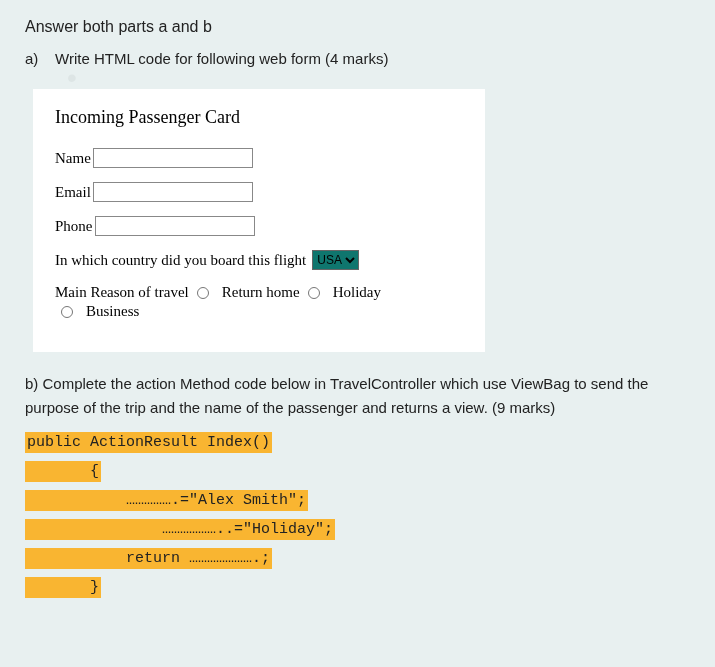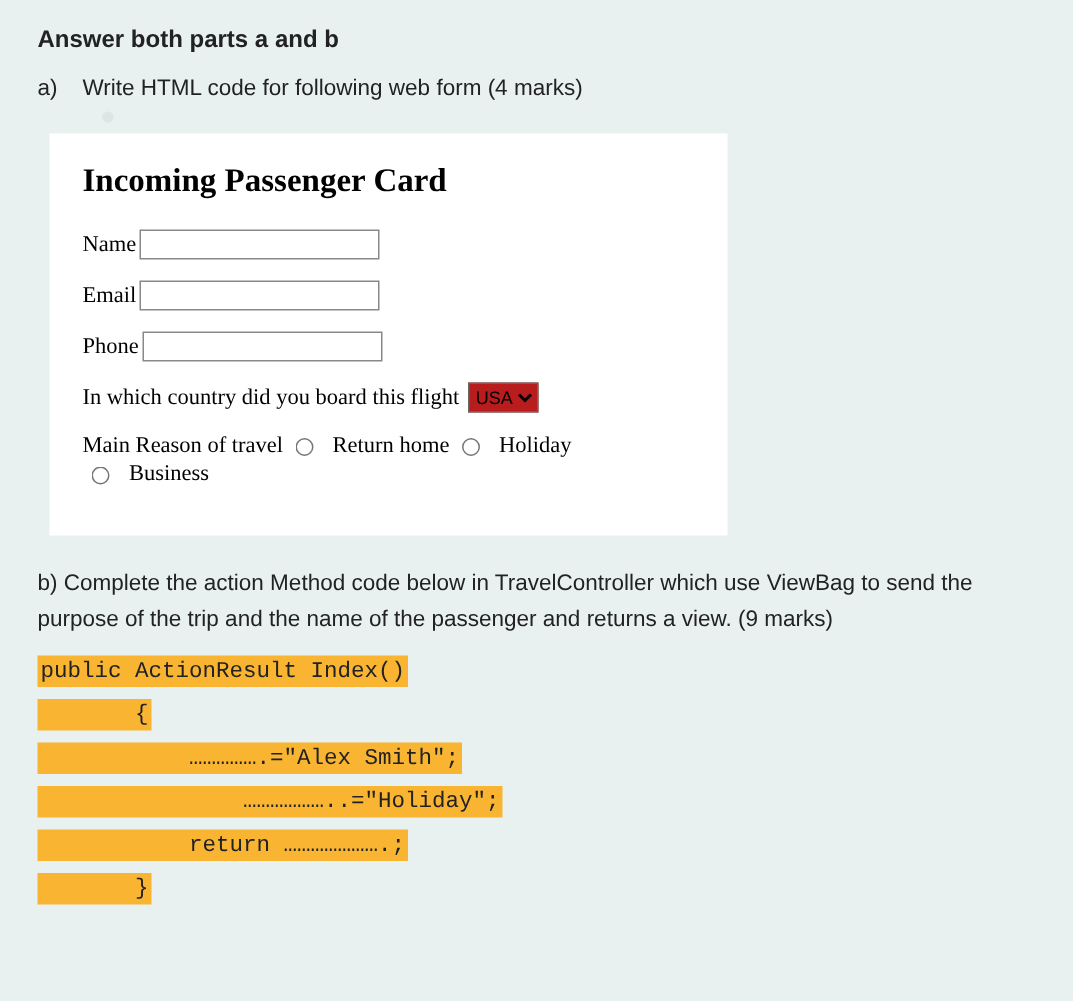--- a/index.html
+++ b/index.html
@@ -5,21 +5,21 @@
     * { box-sizing: border-box; margin: 0; padding: 0; }
     body {
       font-family: 'Segoe UI', Tahoma, sans-serif;
       background: #e8f0f0;
       width: 715px;
       padding: 18px 25px;
       color: #222;
       font-size: 15px;
     }
     .heading {
-      font-weight: 700;
+      font-weight: 400;
       font-size: 16px;
       margin-bottom: 14px;
     }
     .part-a-row {
       display: flex;
       margin-bottom: 8px;
     }
     .part-a-label {
       width: 30px;
     }
@@ -33,22 +33,22 @@
     }
     .form-card {
       background: #ffffff;
       margin-left: 8px;
       width: 452px;
       padding: 18px 22px 18px 22px;
       font-family: 'Times New Roman', serif;
       color: #000;
     }
     .form-title {
-      font-size: 22px;
-      font-weight: bold;
+      font-size: 18px;
+      font-weight: normal;
       margin-bottom: 20px;
     }
     .form-row {
       margin-bottom: 14px;
       font-size: 15px;
       display: flex;
       align-items: center;
       flex-wrap: wrap;
       gap: 2px;
     }
@@ -59,21 +59,21 @@
       border: 1px solid #888;
       height: 20px;
       width: 160px;
       font-size: 13px;
       padding: 0 2px;
     }
     .sel-input {
       border: 1px solid #666;
       font-size: 12px;
       height: 20px;
-      background: #b91c1c;
+      background: #0f766e;
       margin-left: 4px;
     }
     .chk {
       margin-left: 6px;
       width: 13px;
       height: 13px;
     }
     .radio-opt {
       display: inline-flex;
       align-items: center;

